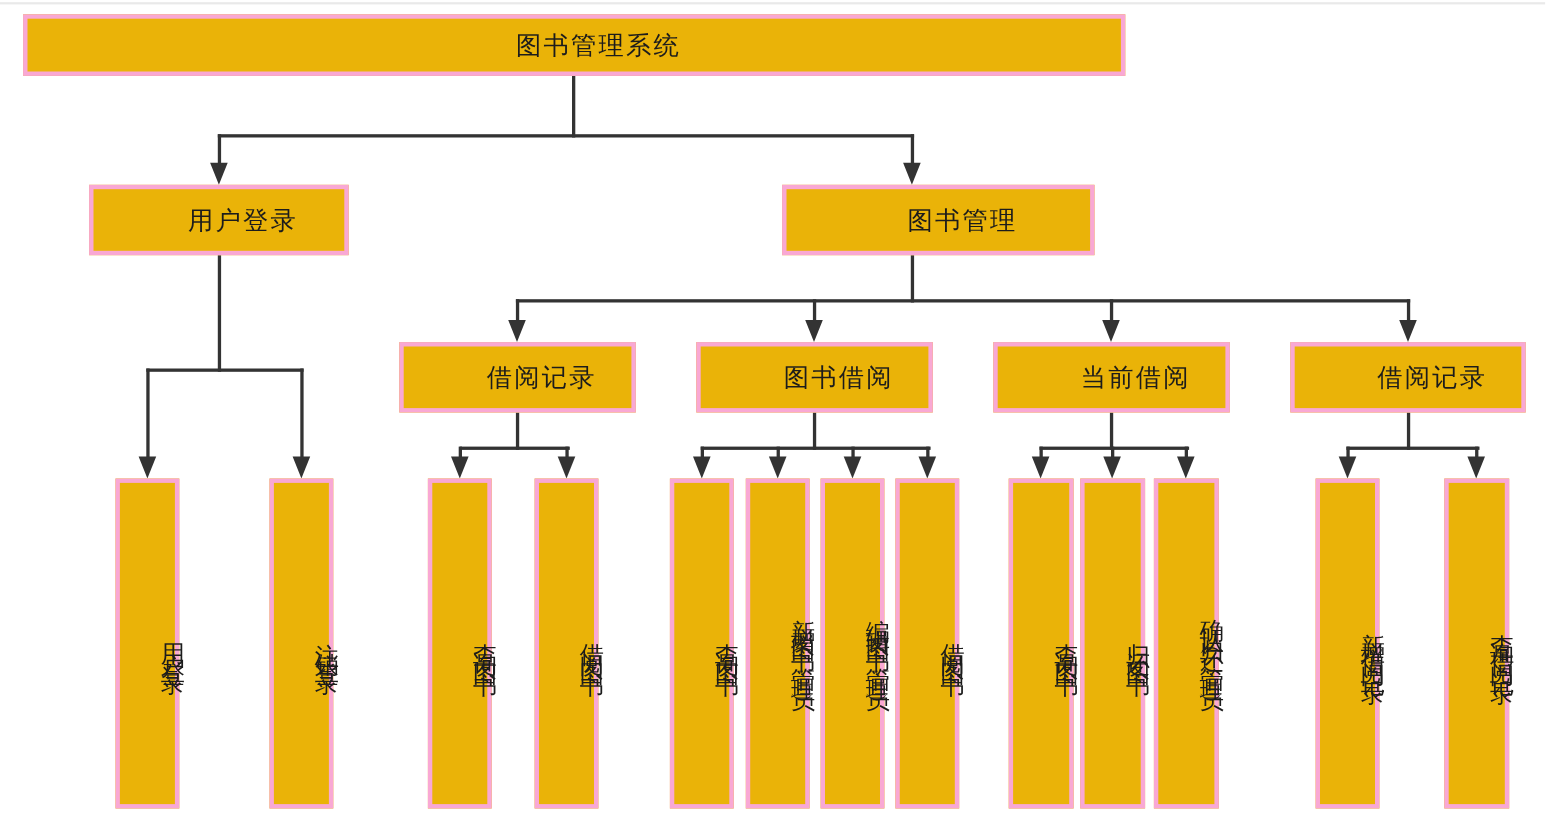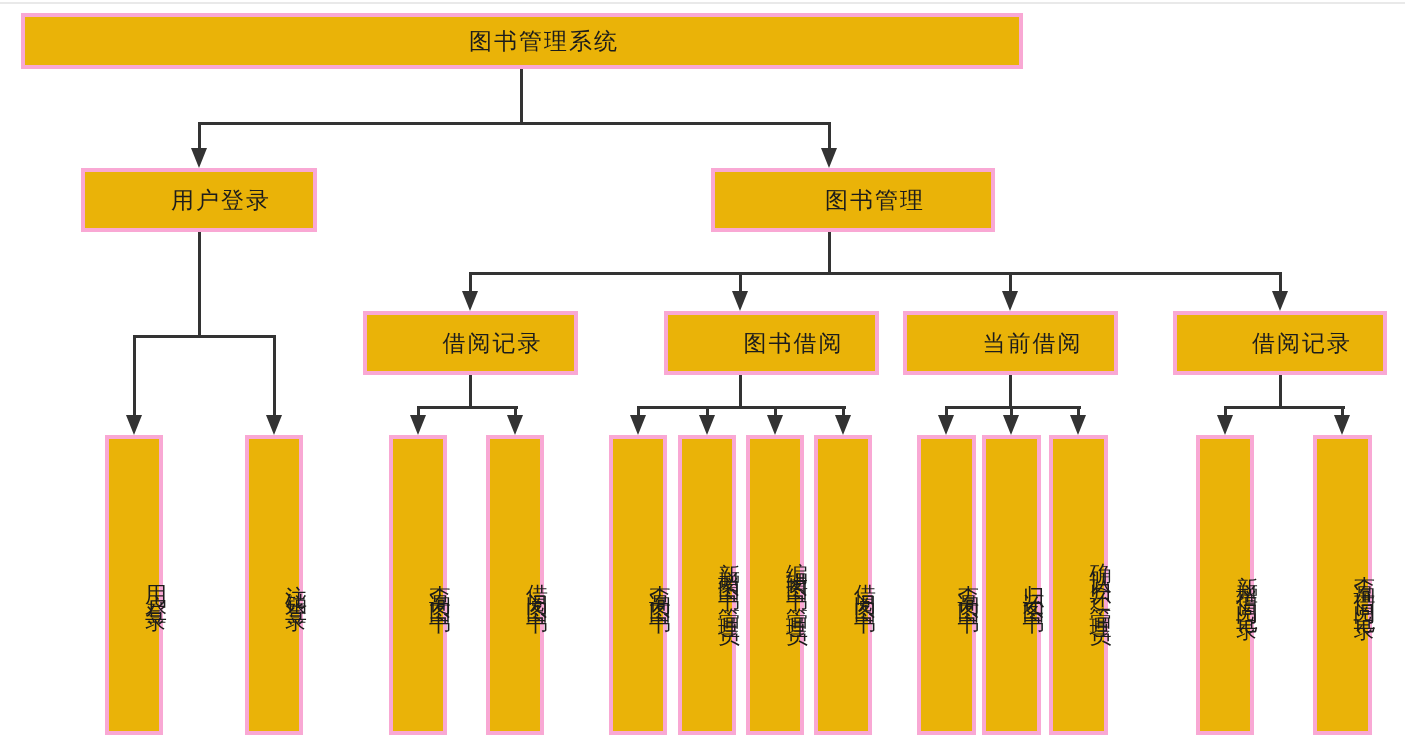--- a/index.html
+++ b/index.html
@@ -68,21 +68,21 @@
   <div class="node" style="left:81px; top:168px; width:236px; height:64px;">
     <span class="h-label">用户登录</span>
   </div>
   <div class="node" style="left:711px; top:168px; width:284px; height:64px;">
     <span class="h-label">图书管理</span>
   </div>
 
   <div class="node" style="left:363px; top:311px; width:215px; height:64px;">
     <span class="h-label">借阅记录</span>
   </div>
-  <div class="node" style="left:633px; top:311px; width:215px; height:64px;margin-left:31px;">
+  <div class="node" style="left:633px; top:311px; width:215px; height:64px;">
     <span class="h-label">图书借阅</span>
   </div>
   <div class="node" style="left:903px; top:311px; width:215px; height:64px;text-align:right;">
     <span class="h-label">当前借阅</span>
   </div>
   <div class="node" style="left:1173px; top:311px; width:214px; height:64px;">
     <span class="h-label">借阅记录</span>
   </div>
 
   <div class="node leaf" style="left:105px; top:435px; width:58px; height:300px;">

